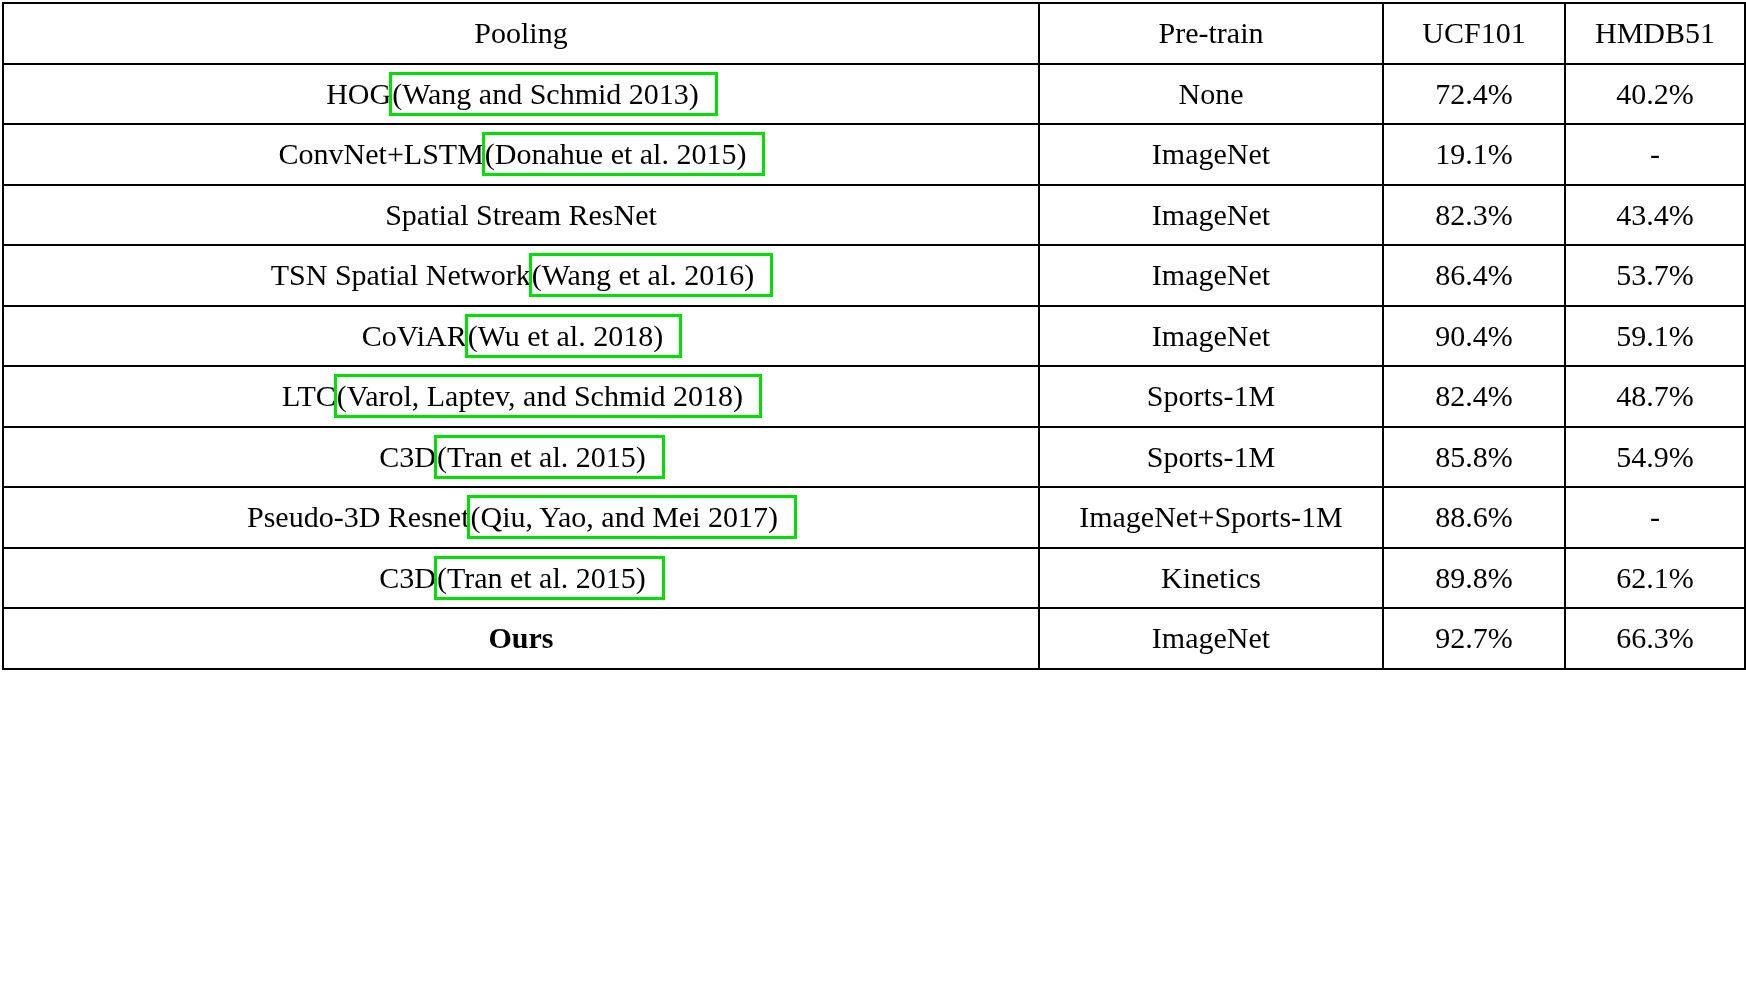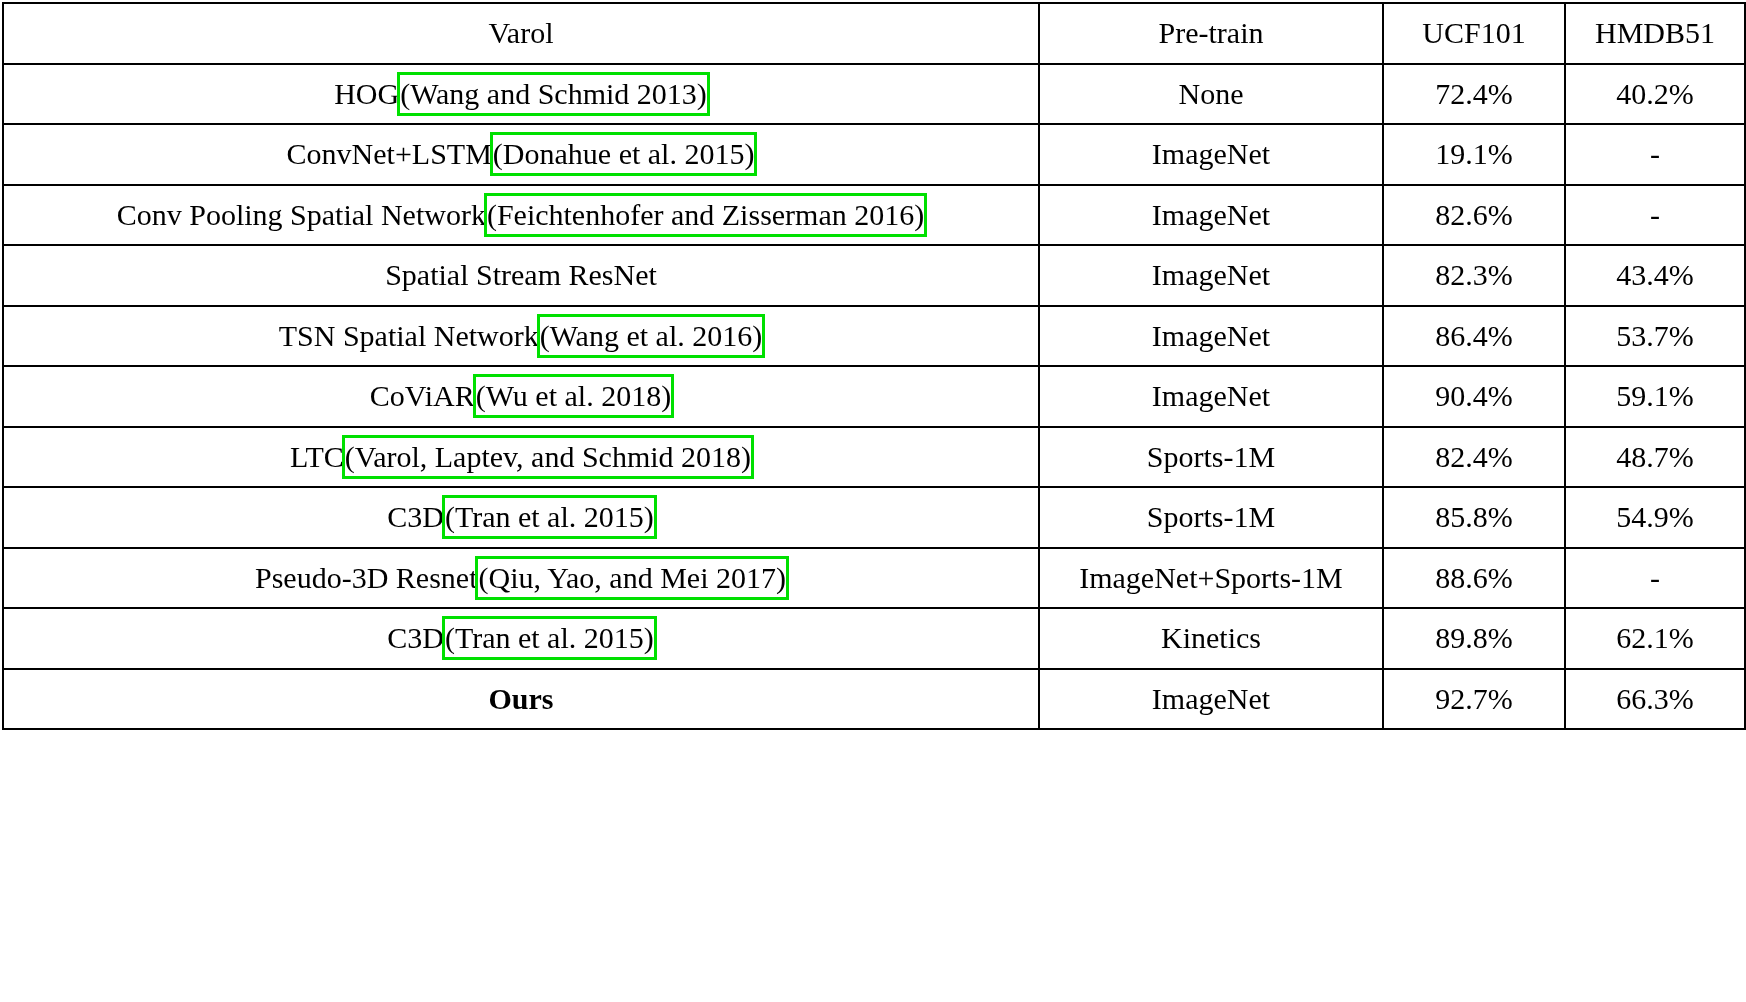--- a/index.html
+++ b/index.html
@@ -38,21 +38,21 @@
     overflow: visible;
   }
   col.c-method  { width: 1036px; }
   col.c-pre     { width: 344px; }
   col.c-ucf     { width: 182px; }
   col.c-hmdb    { width: 180px; }
 
   .cite-box {
     display: inline-block;
     border: 3px solid #00e000;
-    padding: 0 0 0 0;
+    padding: 0 16px 0 0;
     margin: 0 -2px;
     line-height: 1.28;
     vertical-align: baseline;
     box-sizing: border-box;
   }
   .method-cell {
     position: relative;
   }
   .bold {
     font-weight: bold;
@@ -64,43 +64,37 @@
 <div id="table-wrap">
   <table class="results">
     <colgroup>
       <col class="c-method">
       <col class="c-pre">
       <col class="c-ucf">
       <col class="c-hmdb">
     </colgroup>
     <thead>
       <tr>
-        <th>Varol</th>
+        <th>Pooling</th>
         <th>Pre-train</th>
         <th>UCF101</th>
         <th>HMDB51</th>
       </tr>
     </thead>
     <tbody id="tbody">
         <tr>
           <td class="method-cell"><span>HOG</span><span class="cite-box">(Wang and Schmid 2013)</span></td>
           <td>None</td>
           <td>72.4%</td>
           <td>40.2%</td>
         </tr>
         <tr>
           <td class="method-cell"><span>ConvNet+LSTM</span><span class="cite-box">(Donahue et al. 2015)</span></td>
           <td>ImageNet</td>
           <td>19.1%</td>
-          <td>-</td>
-        </tr>
-        <tr>
-          <td class="method-cell"><span>Conv Pooling Spatial Network</span><span class="cite-box">(Feichtenhofer and Zisserman 2016)</span></td>
-          <td>ImageNet</td>
-          <td>82.6%</td>
           <td>-</td>
         </tr>
         <tr>
           <td class="method-cell"><span>Spatial Stream ResNet</span></td>
           <td>ImageNet</td>
           <td>82.3%</td>
           <td>43.4%</td>
         </tr>
         <tr>
           <td class="method-cell"><span>TSN Spatial Network</span><span class="cite-box">(Wang et al. 2016)</span></td>

